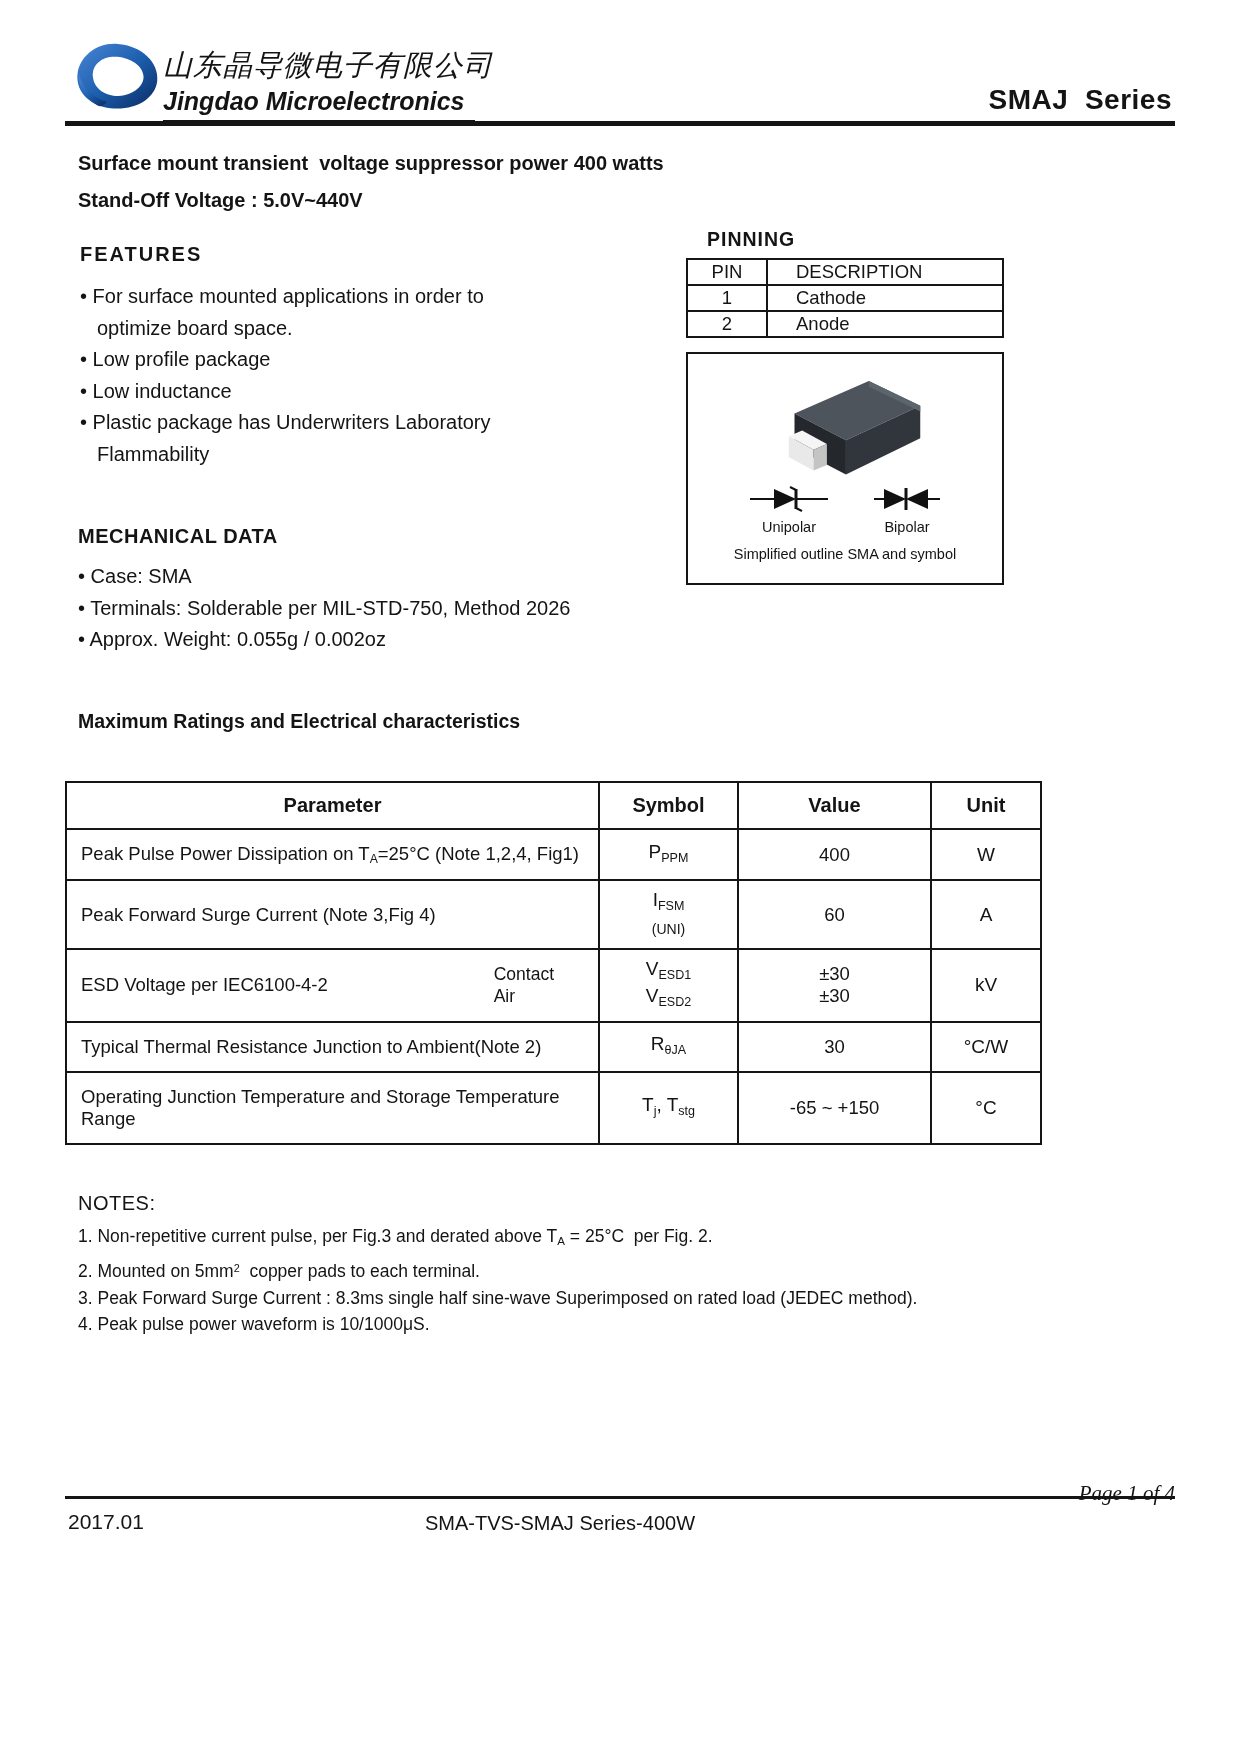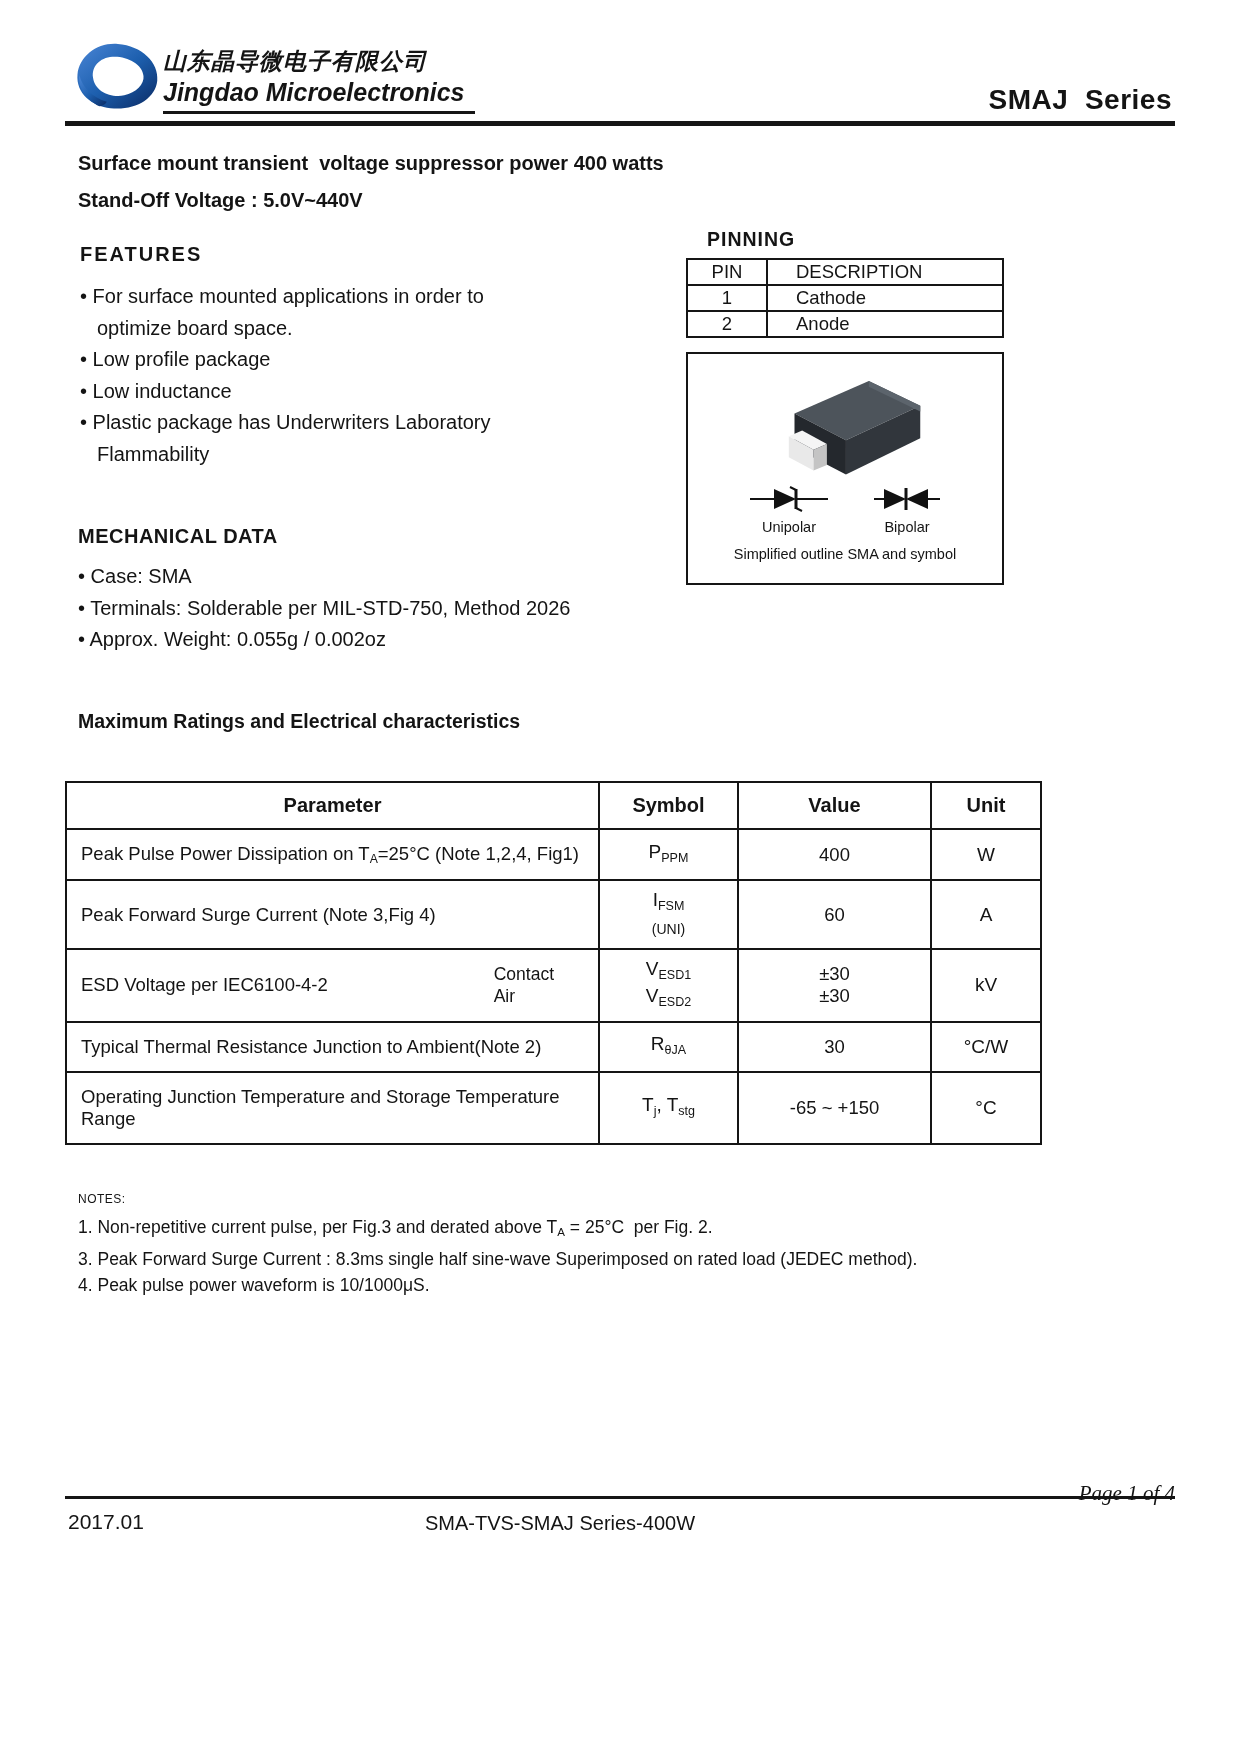--- a/index.html
+++ b/index.html
@@ -3,21 +3,21 @@
 <meta charset="utf-8">
 <style>
   * { margin:0; padding:0; box-sizing:border-box; }
   html,body { background:#ffffff; }
   body { width:1240px; height:1754px; font-family:"Liberation Sans",sans-serif; color:#141414; position:relative; }
   .page { position:relative; width:1240px; height:1754px; overflow:hidden; background:#ffffff; }
 
   
   .logo { position:absolute; left:72px; top:42px; }
   .company { position:absolute; left:163px; top:46px; width:312px; border-bottom:3px solid #151515; padding-bottom:4px; }
-  .company-cn { font-size:23px; font-weight:700; font-style:italic; letter-spacing:1px; white-space:pre; }
+  .company-cn { font-size:29px; font-weight:400; font-style:italic; letter-spacing:1px; white-space:pre; }
   .company-en { font-size:25px; font-weight:700; font-style:italic; margin-top:1px; white-space:pre; }
   .series { position:absolute; right:68px; top:84px; font-size:28px; font-weight:700; white-space:pre; letter-spacing:0.5px; }
   .header-bar { position:absolute; left:65px; width:1110px; top:121px; height:5px; background:#151515; }
 
   
   .intro-line1 { position:absolute; left:78px; top:152px; font-size:20px; font-weight:700; white-space:pre; }
   .intro-line2 { position:absolute; left:78px; top:189px; font-size:20px; font-weight:700; white-space:pre; }
 
   
   .features { position:absolute; left:80px; top:243px; width:470px; }
@@ -56,21 +56,21 @@
   .ratings-table td.sym > div { line-height:21px; }
   .ratings-table td.val { text-align:center; font-size:18.5px; padding:8px 2px; }
   .ratings-table td.val > div { line-height:22px; }
   .ratings-table td.unit { text-align:center; font-size:19px; padding:8px 2px; }
   .sub { font-size:0.66em; vertical-align:-0.28em; }
   .sup { font-size:0.62em; vertical-align:0.5em; }
   .small { font-size:0.74em; }
 
   
   .notes { position:absolute; left:78px; top:1192px; width:1060px; }
-  .notes-title { font-size:12px; letter-spacing:0.5px; }
+  .notes-title { font-size:20px; letter-spacing:0.5px; }
   .notes-list { margin-top:8px; }
   .note-line { font-size:17.5px; line-height:26.5px; white-space:pre-wrap; }
 
   
   .footer-line { position:absolute; left:65px; width:1110px; top:1496px; height:3px; background:#151515; }
   .footer-date { position:absolute; left:68px; top:1510px; font-size:21px; }
   .footer-center { position:absolute; left:0; width:1120px; text-align:center; top:1512px; font-size:20px; }
   .footer-page { position:absolute; right:65px; top:1481px; font-size:21px; font-style:italic; font-family:"Liberation Serif",serif; }
 </style>
 </head>
@@ -255,20 +255,21 @@
           </td>
           <td class="unit">°C</td>
         </tr>
       </tbody>
   </table>
 
   <div class="notes">
     <div class="notes-title">NOTES:</div>
     <div class="notes-list">
         <div class="note-line"><span>1. Non-repetitive current pulse, per Fig.3 and derated above T</span><span class="sub">A</span><span> = 25°C  per Fig. 2.</span></div>
+        <div class="note-line"><span>2. Mounted on 5mm</span><span class="sup">2</span><span>  copper pads to each terminal.</span></div>
         <div class="note-line"><span>3. Peak Forward Surge Current : 8.3ms single half sine-wave Superimposed on rated load (JEDEC method).</span></div>
         <div class="note-line"><span>4. Peak pulse power waveform is 10/1000μS.</span></div>
       </div>
   </div>
 
   <div class="footer-line"></div>
   <div class="footer-date">2017.01</div>
   <div class="footer-center">SMA-TVS-SMAJ Series-400W</div>
   <div class="footer-page">Page 1 of 4</div>
 

